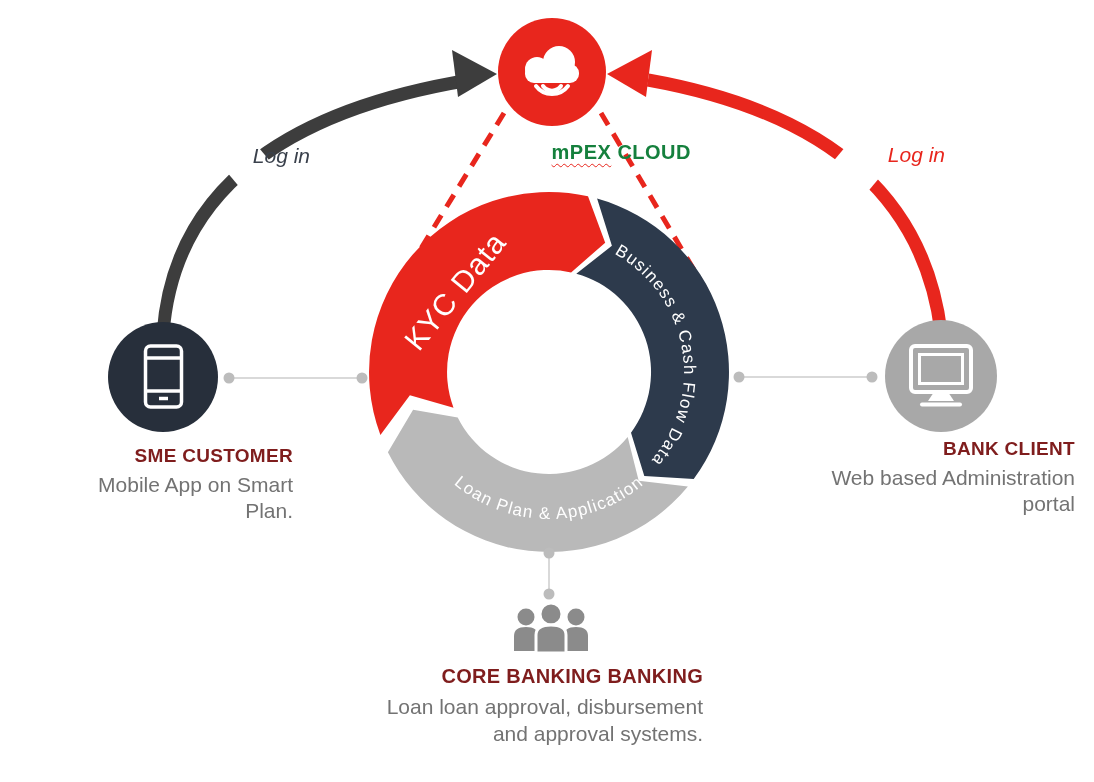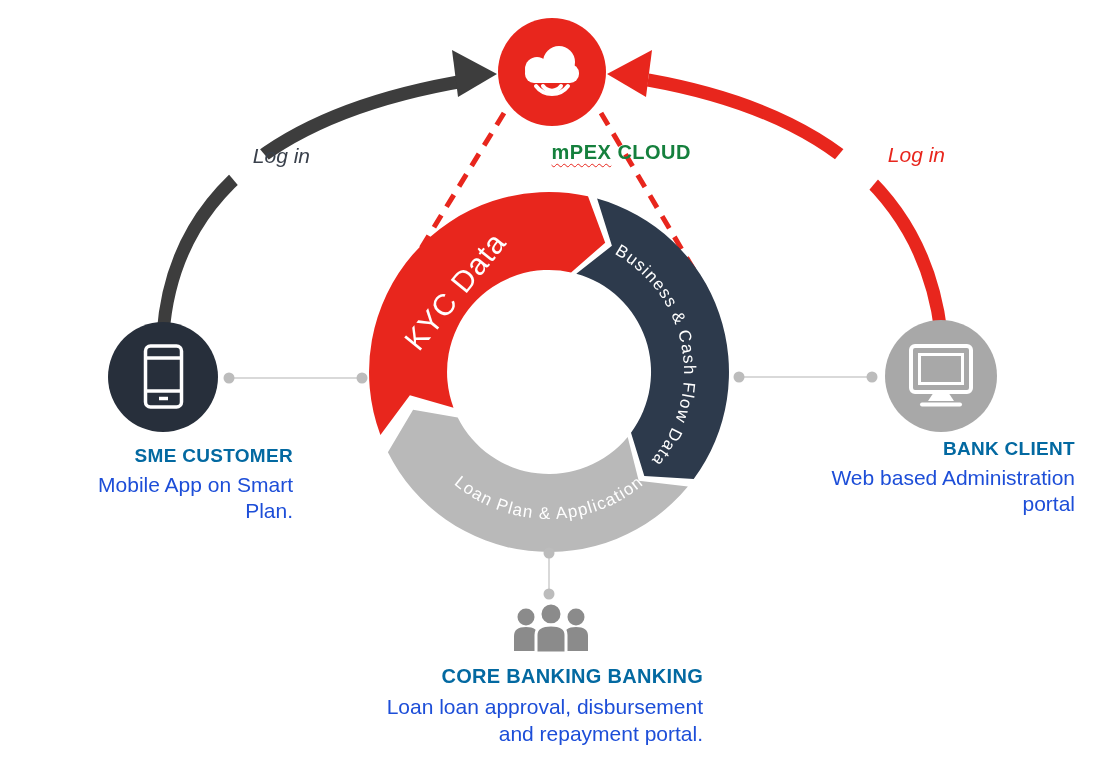--- a/index.html
+++ b/index.html
@@ -6,22 +6,22 @@
   .stage{position:relative;width:1094px;height:782px;background:#ffffff;overflow:hidden;
          font-family:"Liberation Sans",sans-serif;}
   .stage svg{position:absolute;left:0;top:0;}
   .label{position:absolute;text-align:right;}
   .mpex-label{left:411px;top:141px;width:280px;font-size:20px;font-weight:bold;color:#15803d;letter-spacing:.5px;}
   .mpex-label .brand{text-decoration-line:underline;text-decoration-style:wavy;
          text-decoration-color:#e8261d;text-decoration-thickness:1px;text-underline-offset:4px;}
   .login{font-style:italic;font-size:21px;}
   .login-left{left:160px;top:144px;width:150px;color:#3a414c;}
   .login-right{left:795px;top:143px;width:150px;color:#e8261d;}
-  .node-block h3{margin:0 0 5px 0;font-size:19px;font-weight:bold;color:#0369a1;letter-spacing:.3px;}
-  .node-block p{margin:0;font-size:21px;line-height:26px;color:#1d4ed8;}
+  .node-block h3{margin:0 0 5px 0;font-size:19px;font-weight:bold;color:#7f1d1d;letter-spacing:.3px;}
+  .node-block p{margin:0;font-size:21px;line-height:26px;color:#737373;}
   .sme-block{left:33px;top:445px;width:260px;}
   .bank-block{left:765px;top:438px;width:310px;}
   .core-block{left:363px;top:665px;width:340px;}
   .core-block h3{font-size:20px;}
   .core-block p{line-height:27px;}
   .ring-text{fill:#ffffff;}
 </style>
 </head>
 <body>
 
@@ -123,16 +123,16 @@
 
   <div class="label node-block bank-block">
     <h3>BANK CLIENT</h3>
     <p><span>Web based Administration</span><br>
        <span>portal</span></p>
   </div>
 
   <div class="label node-block core-block">
     <h3>CORE BANKING BANKING</h3>
     <p><span>Loan loan approval, disbursement</span><br>
-       <span>and repayment portal.</span></p>
+       <span>and approval systems.</span></p>
   </div>
 
 </div>
 
 </body></html>

